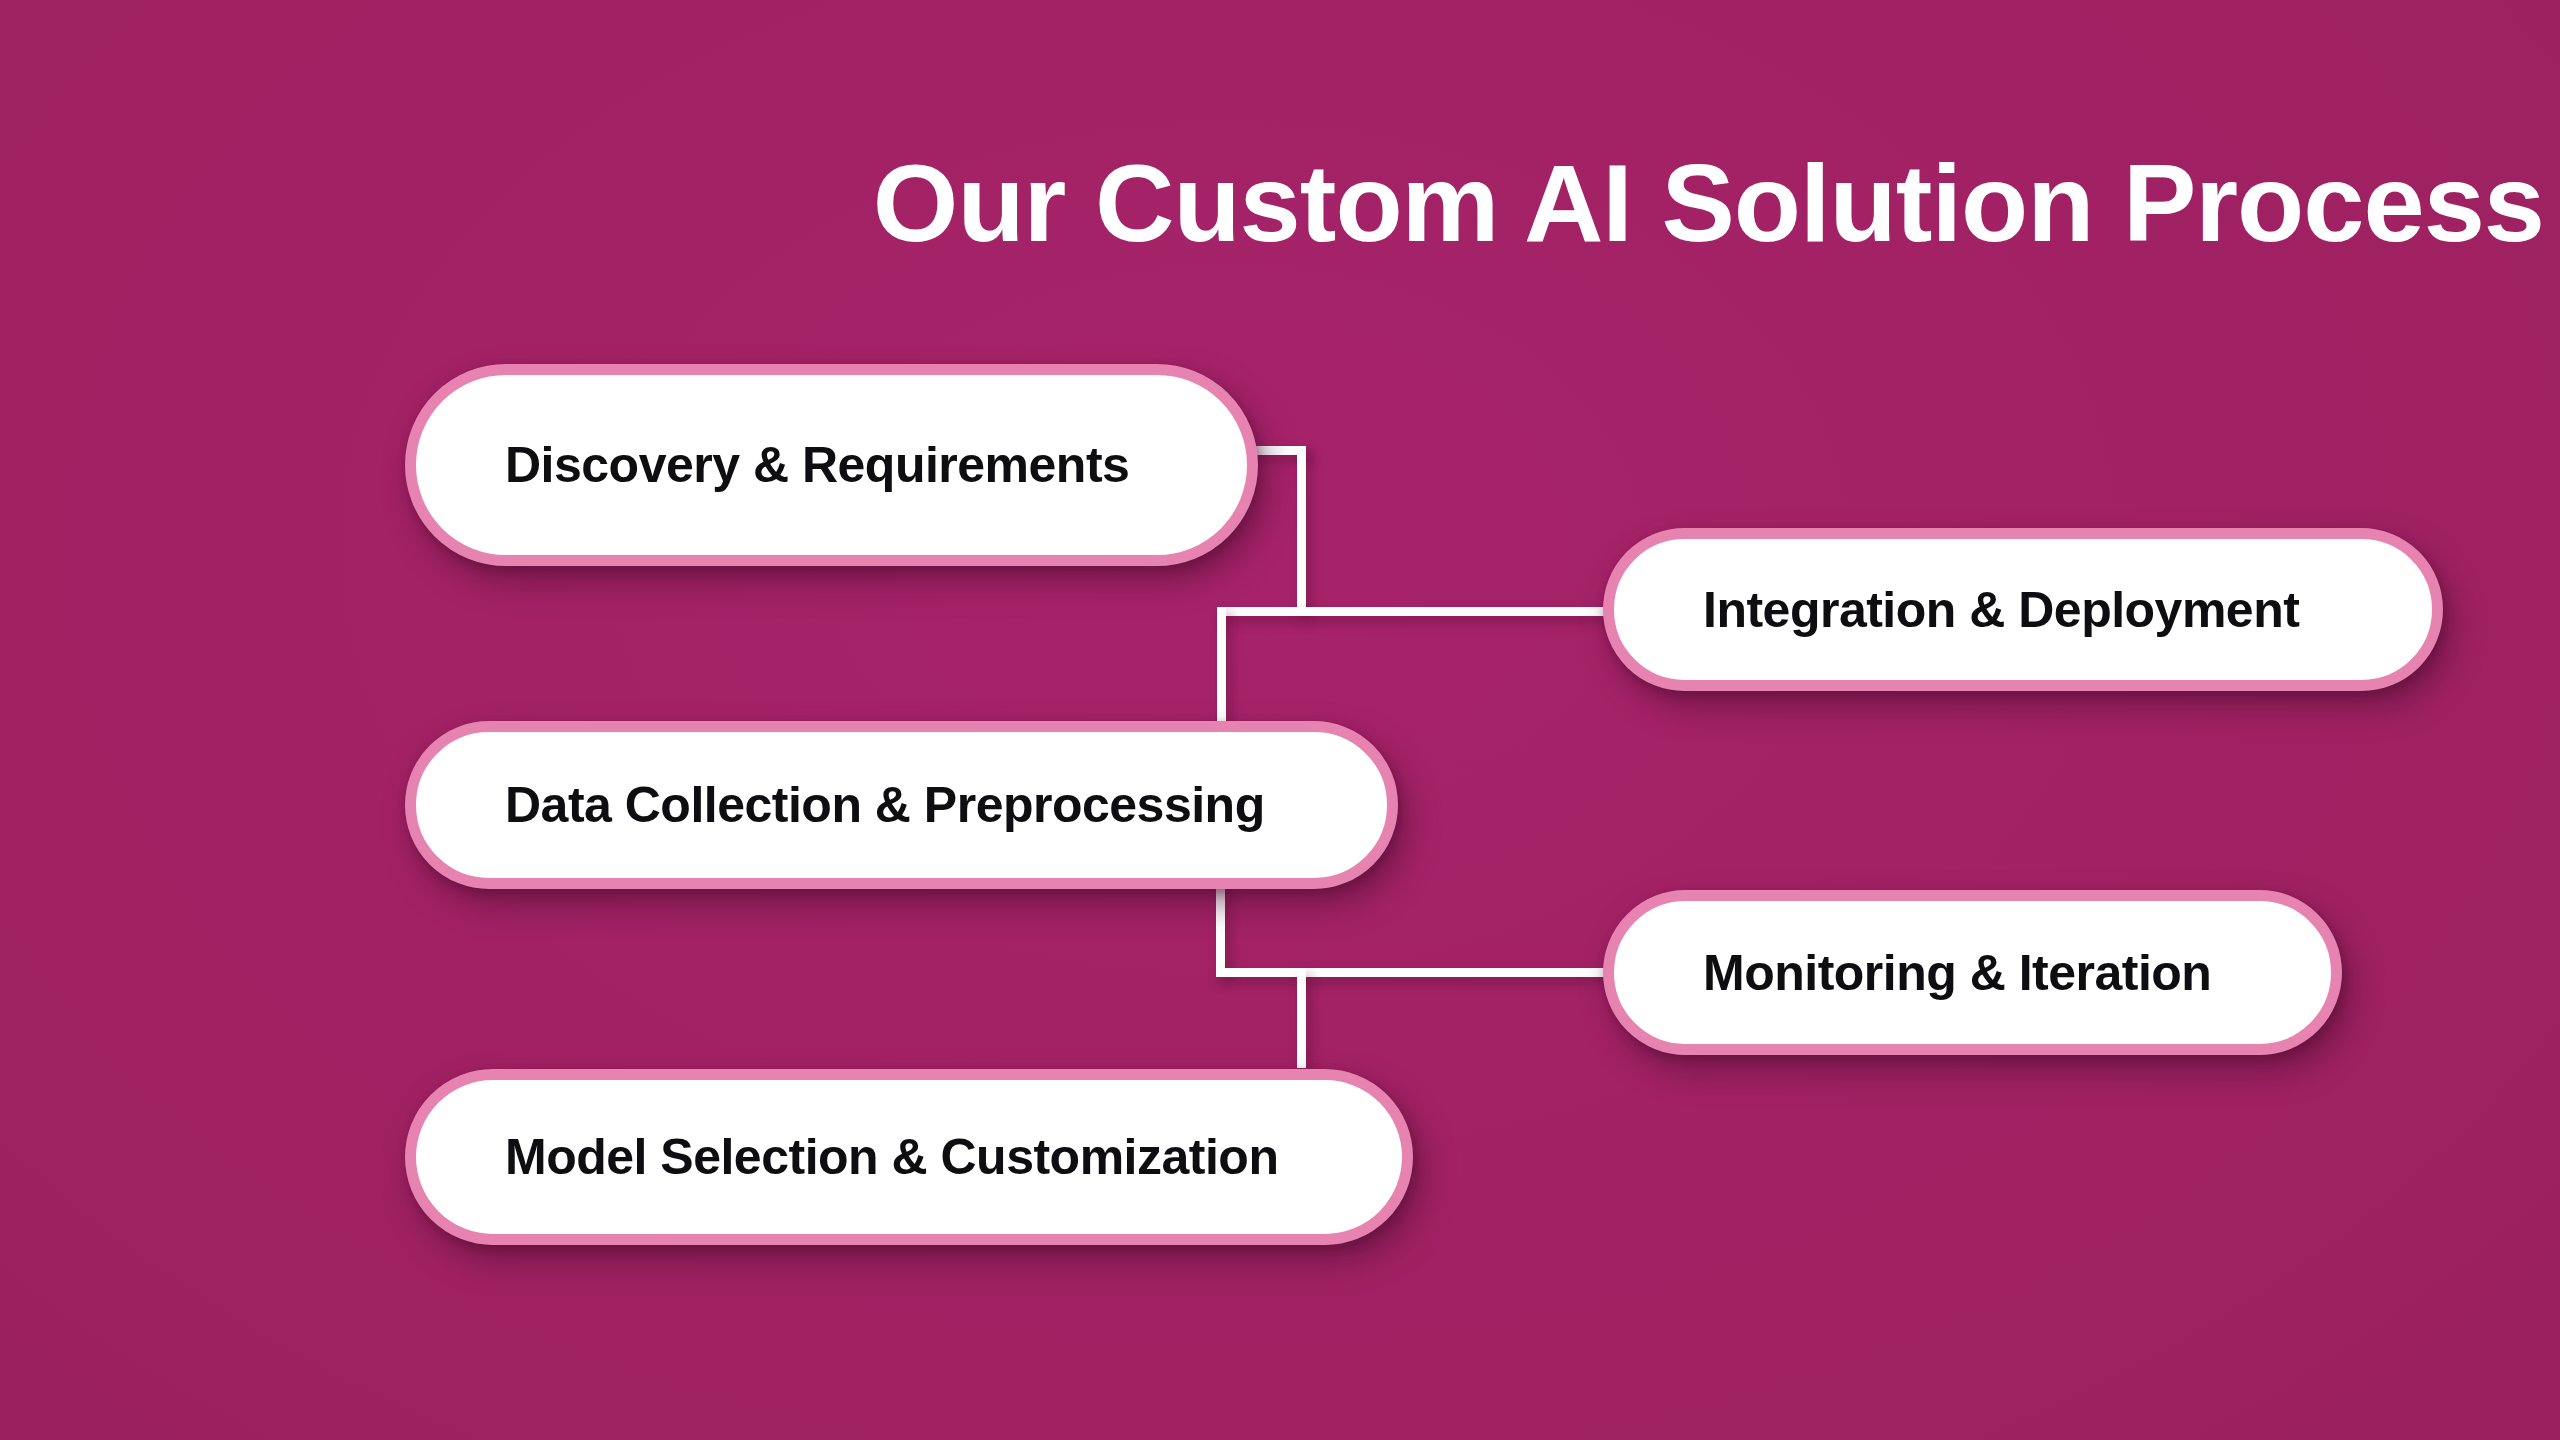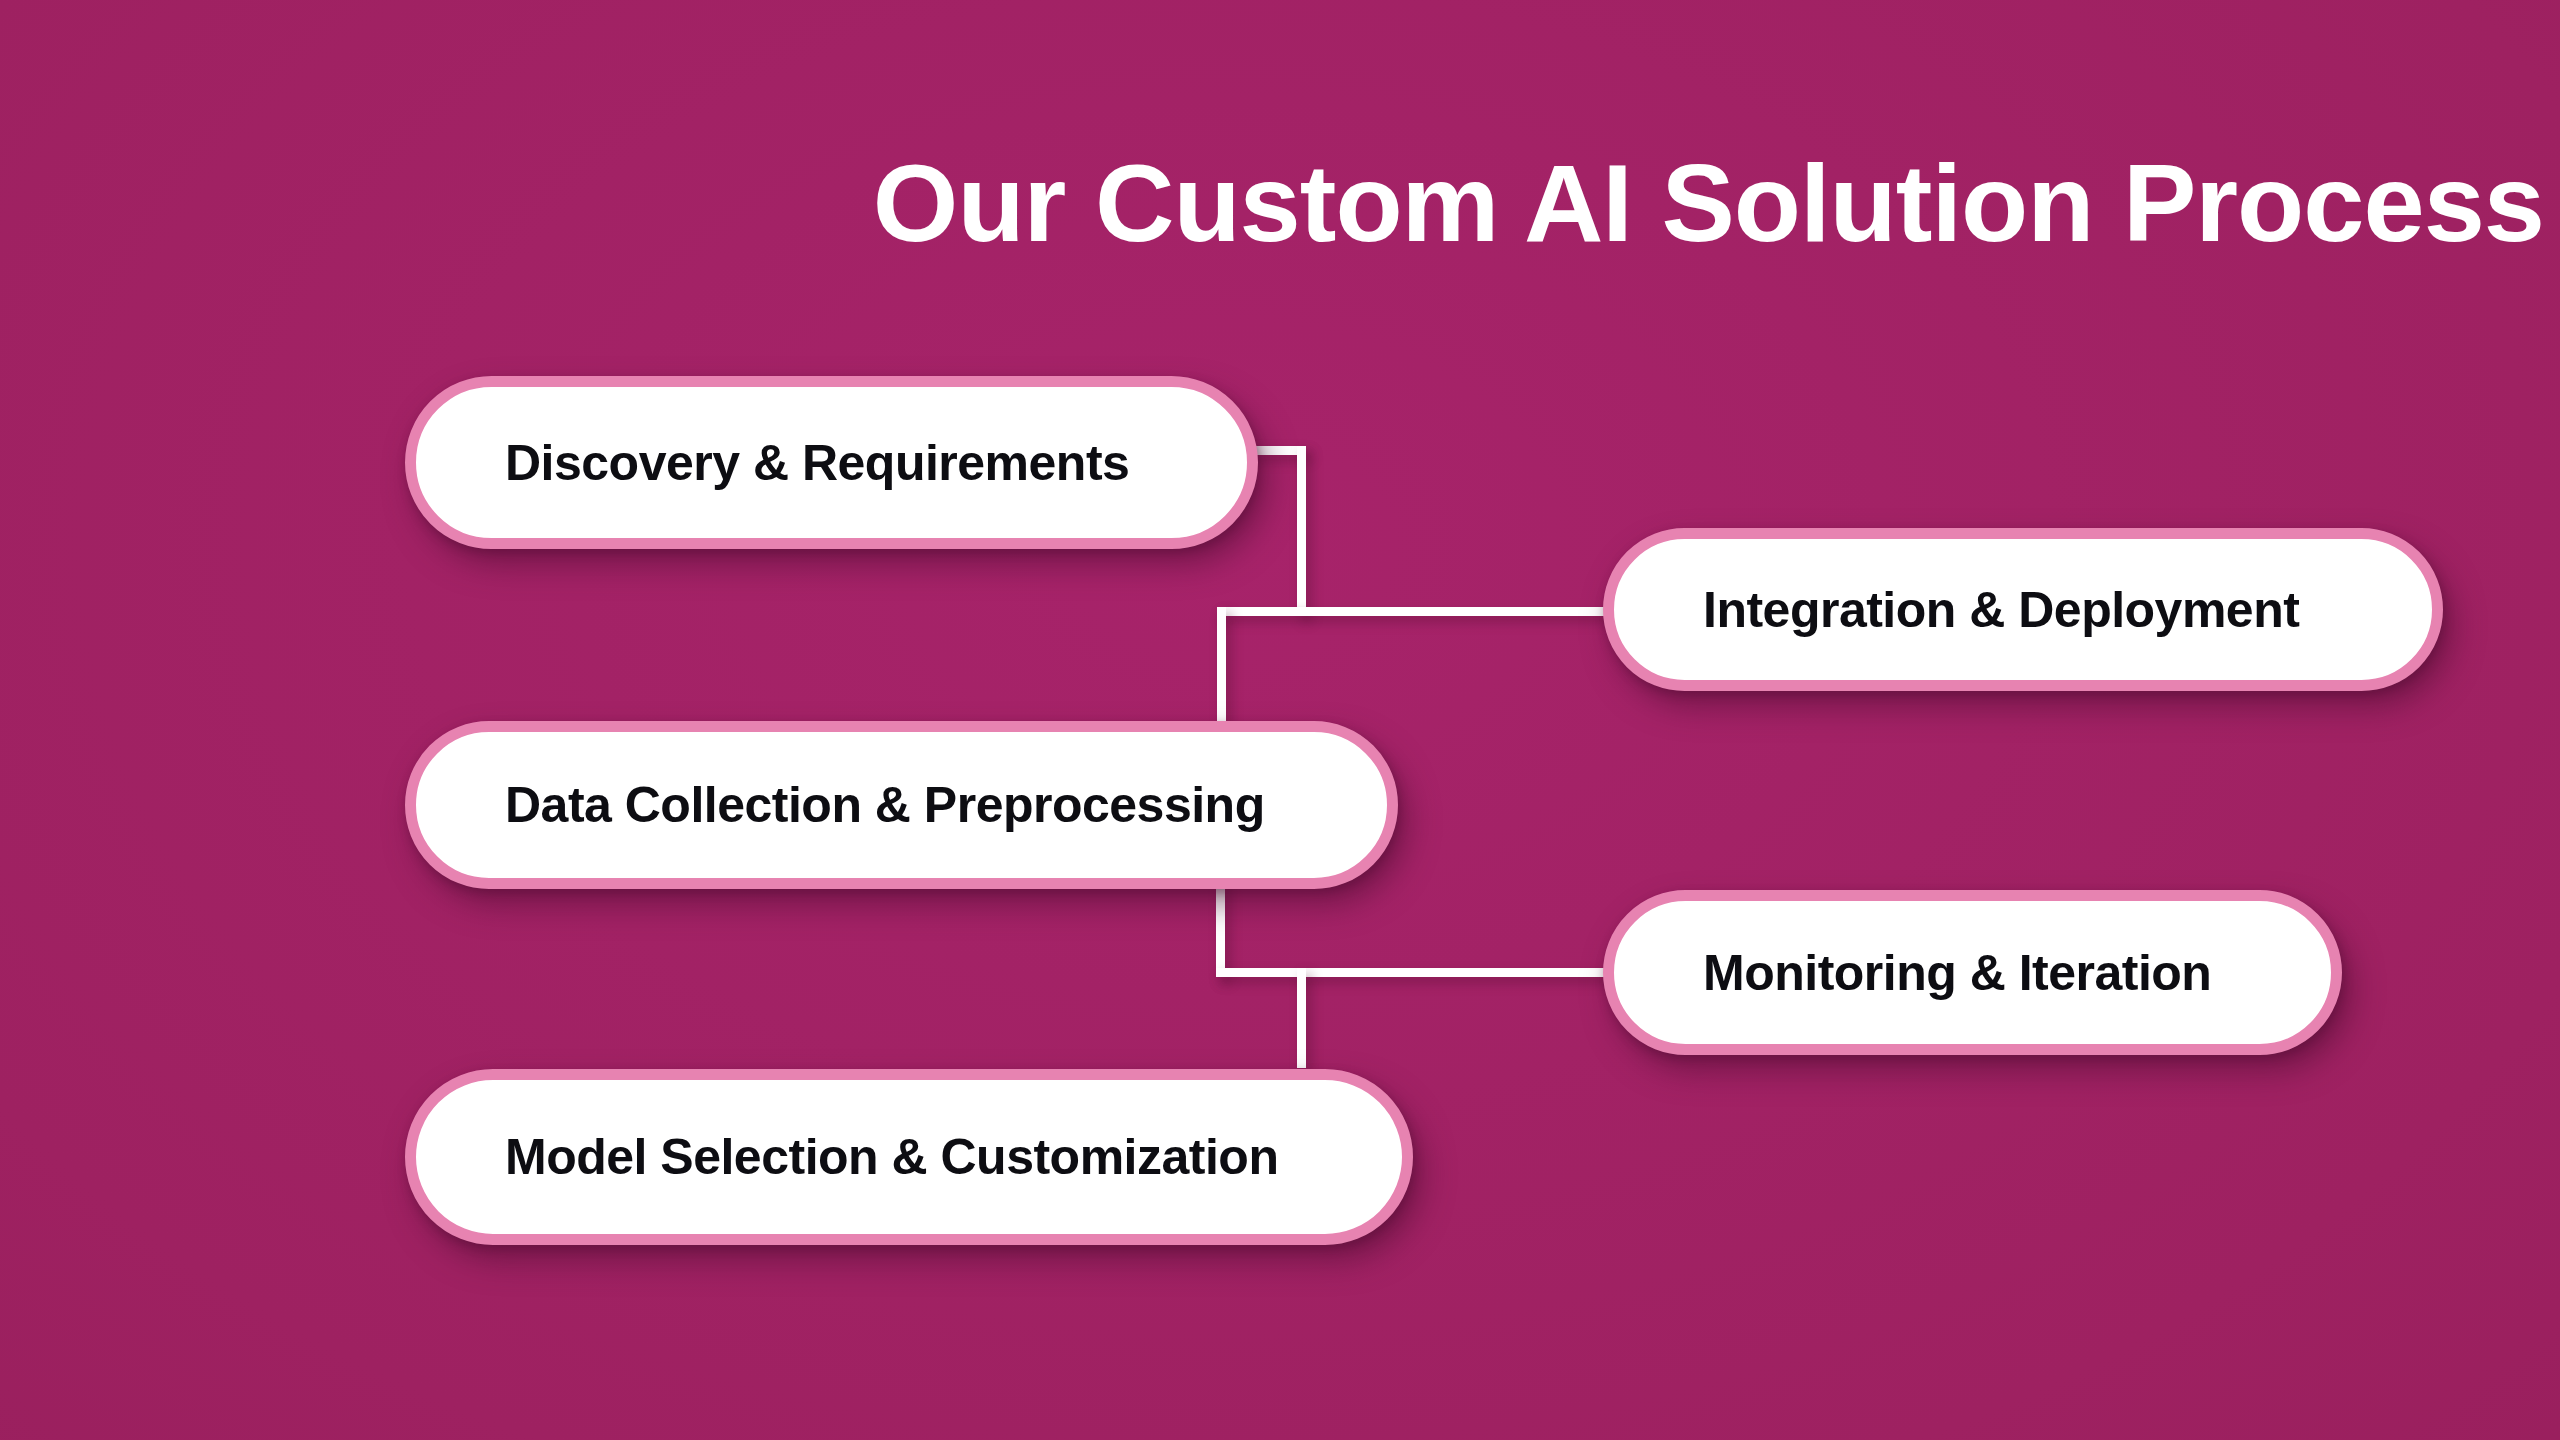--- a/index.html
+++ b/index.html
@@ -53,21 +53,21 @@
     border-radius:200px;
     display:flex;align-items:center;
     padding-left:89px;padding-right:30px;
     box-shadow:10px 16px 30px rgba(74,11,47,0.50), 2px 4px 10px rgba(74,11,47,0.35);
   }
   .node-label{
     font-weight:800;font-size:50px;line-height:1;
     letter-spacing:-0.5px;white-space:nowrap;
     color:var(--box-text);
   }
-  .node-1{left:405px; top:376px; width:853px; height:173px;}
+  .node-1{left:405px; top:364px; width:853px; height:202px;}
   .node-2{left:1603px;top:528px; width:840px; height:163px;}
   .node-3{left:405px; top:721px; width:993px; height:168px;}
   .node-4{left:1603px;top:890px; width:739px; height:165px;}
   .node-5{left:405px; top:1057px;width:1008px;height:176px;margin-top:12px;}
 </style>
 </head>
 <body>
 
 <div class="stage">
 

